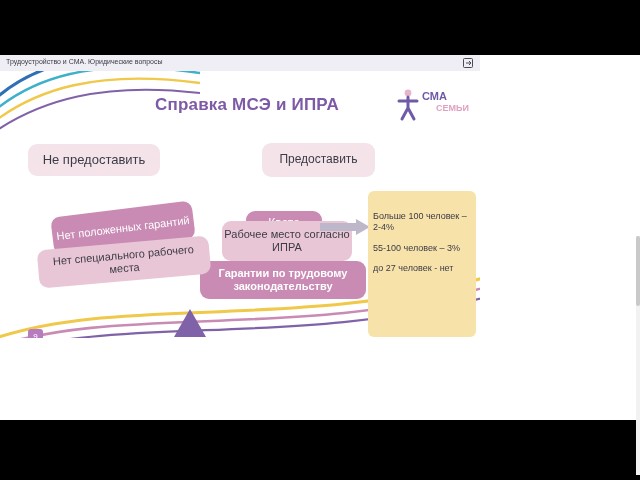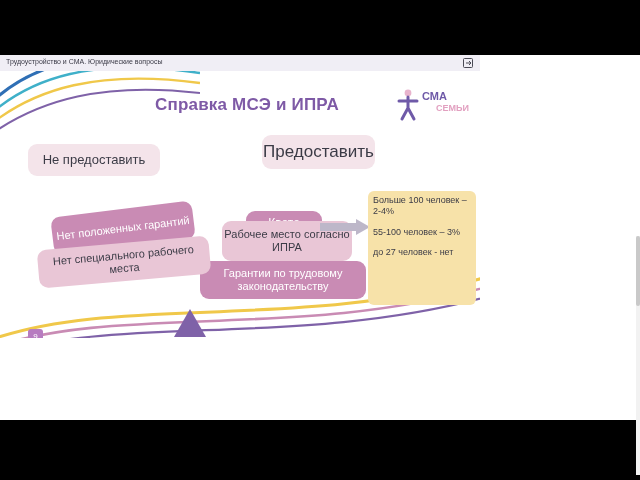--- a/index.html
+++ b/index.html
@@ -34,30 +34,30 @@
 
   
   .box{position:absolute;border-radius:9px;display:flex;align-items:center;justify-content:center;
        text-align:center;line-height:1.15;}
   .box-pinklight{background:#f4e4ea;color:#3b3b46;}
   .box-pinkmid{background:#e9c6d6;color:#3b3b46;}
   .box-magenta{background:#c98bb4;color:#fff;}
   .box-yellow{background:#f7e2a9;color:#3b3b46;border-radius:6px;}
 
   .b-no{left:28px;top:73px;width:132px;height:32px;font-size:13px;text-align:center;}
-  .b-yes{left:262px;top:64px;width:113px;height:34px;font-size:17px;}
+  .b-yes{left:262px;top:72px;width:113px;height:34px;font-size:12px;}
 
   .b-kvota{left:246px;top:140px;width:76px;height:26px;font-size:12px;}
   .b-rabmesto{left:222px;top:150px;width:130px;height:40px;font-size:11px;}
-  .b-garant{left:200px;top:190px;width:166px;height:38px;font-size:11px;}
+  .b-garant{left:200px;top:190px;width:166px;height:38px;font-size:11px;font-weight:bold;}
 
   .b-netpolozh{left:52px;top:138px;width:142px;height:38px;font-size:11px;transform:rotate(-7deg);}
   .b-netspec{left:38px;top:172px;width:172px;height:38px;font-size:11px;transform:rotate(-5deg);}
 
-  .b-yellowbox{left:368px;top:120px;width:98px;height:106px;font-size:9px;padding:4px 5px;
+  .b-yellowbox{left:368px;top:120px;width:98px;height:106px;font-size:9px;padding:20px 5px;
      display:block;text-align:left;}
   .b-yellowbox p{margin:0 0 9px 0;line-height:1.25;}
 
   .arrow-grey{position:absolute;left:320px;top:148px;width:50px;height:16px;}
 
   
   .fulcrum{position:absolute;left:172px;top:238px;width:36px;height:30px;}
   .hatch{position:absolute;left:96px;top:265px;width:200px;height:44px;}
 
   .page-badge{position:absolute;left:28px;top:258px;width:15px;height:15px;border-radius:3px;

